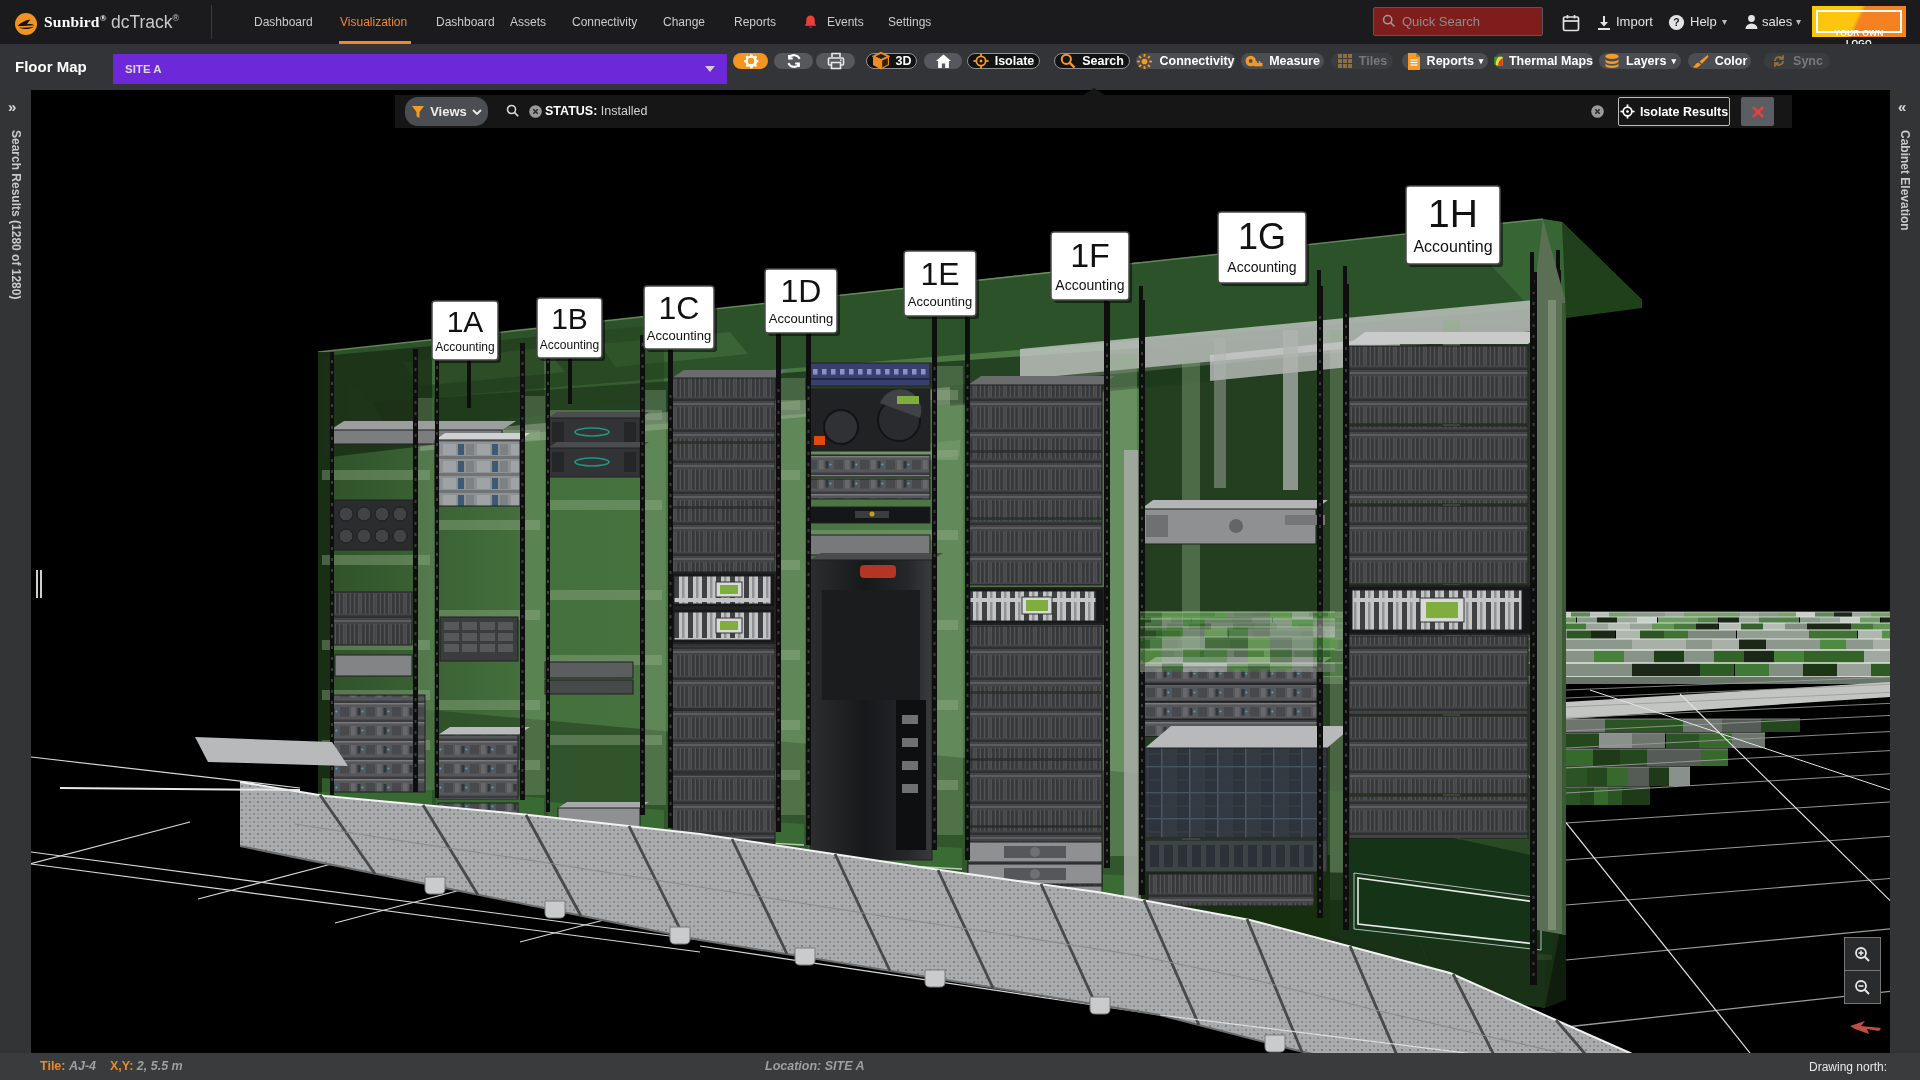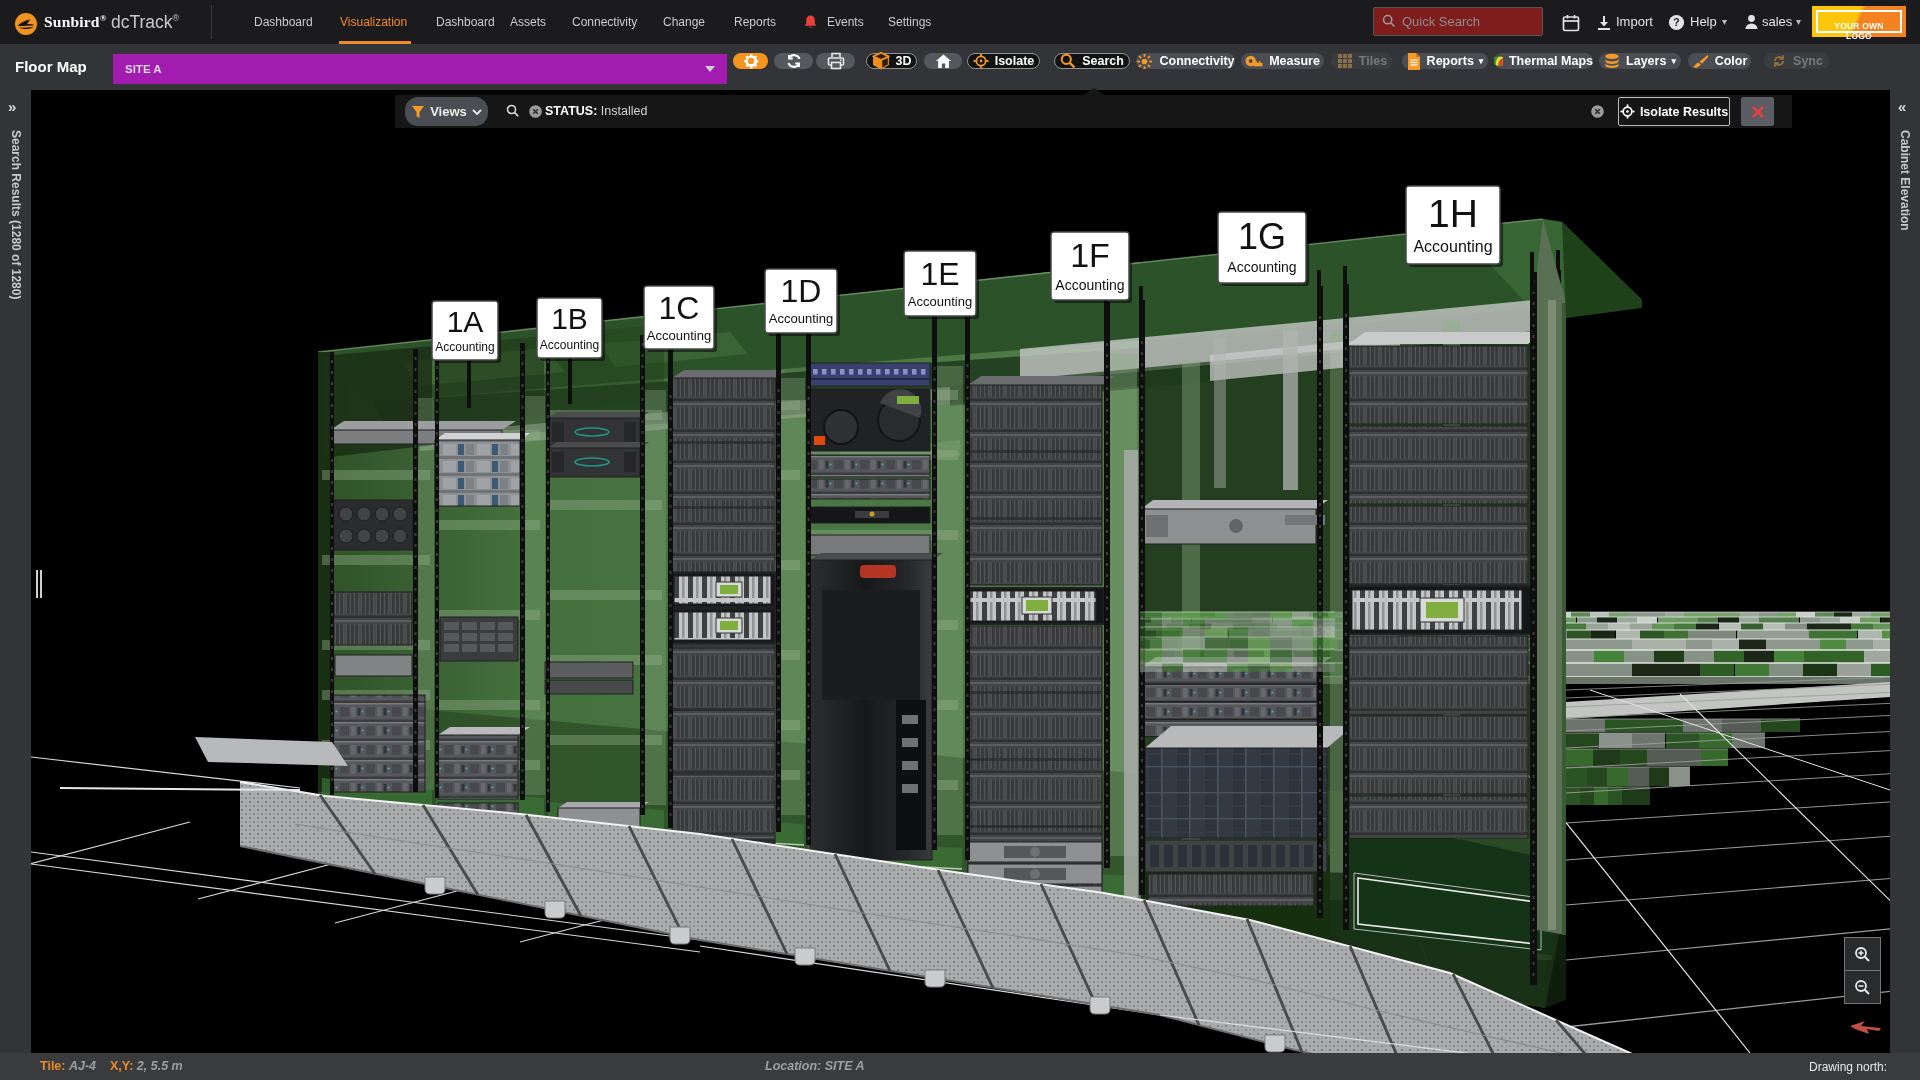--- a/index.html
+++ b/index.html
@@ -13,25 +13,25 @@
   .sup { font-size:9px; vertical-align:super; }
   #navsep { position:absolute; left:211px; top:5px; width:1px; height:34px; background:#3c3c3e; }
   .nav { position:absolute; top:0; height:44px; line-height:44px; color:#cbcbcb; font-size:12px; white-space:nowrap; }
   .nav.active { color:#f0882d; }
   #navUnderline { position:absolute; left:339px; top:41px; width:72px; height:3.5px; background:#f0882d; }
   .tb-ic { display:inline-block; vertical-align:middle; }
   
   #qsearch { position:absolute; left:1373px; top:7px; width:170px; height:29px; background:#7f1d1d; border:1px solid #56575b; border-radius:2px; color:#8b8d8f; font-size:13px; line-height:27px; }
   .topright { position:absolute; top:0; height:44px; line-height:44px; color:#e3e3e3; font-size:13px; white-space:nowrap; }
   #ownlogo { position:absolute; left:1812px; top:6px; width:94px; height:31px; background:linear-gradient(115deg,#fdc50b 46%,#f58220 50%); display:flex; align-items:center; justify-content:center; }
-  #ownlogo .inner { width:86px; height:23px; border:2px solid #fff; color:#fff; font-weight:bold; font-size:8.5px; text-align:center; line-height:9.5px; padding-top:10px; letter-spacing:.2px;}
+  #ownlogo .inner { width:86px; height:23px; border:2px solid #fff; color:#fff; font-weight:bold; font-size:8.5px; text-align:center; line-height:9.5px; padding-top:17px; letter-spacing:.2px;}
   
   #toolbar { position:absolute; left:0; top:44px; width:1920px; height:46px; background:#323437; }
   #floorMap { position:absolute; left:15px; top:0px; height:46px; line-height:46px; color:#fff; font-weight:bold; font-size:15px; }
-  #siteDrop { position:absolute; left:113px; top:10px; width:614px; height:30px; background:#a21caf; color:#d9d9d9; font-weight:bold; font-size:11.5px; line-height:30px; }
+  #siteDrop { position:absolute; left:113px; top:10px; width:614px; height:30px; background:#6d28d9; color:#d9d9d9; font-weight:bold; font-size:11.5px; line-height:30px; }
   .tbtn { position:absolute; top:9px; height:16px; display:flex; align-items:center; justify-content:center; gap:6px; color:#fff; font-weight:bold; font-size:12.5px; border-radius:13px; white-space:nowrap; }
   .tbtn.small { background:#55585c; }
   .tbtn.dark { background:#121213; border:1.5px solid #8f9295; }
   .tbtn.gray { background:#4a4d51; }
   .tbtn.disabled { background:#3a3d40; color:#77797c; }
   
   #lstrip { position:absolute; left:0; top:90px; width:31px; height:963px; background:#333436; }
   #rstrip { position:absolute; left:1890px; top:90px; width:30px; height:963px; background:#333436; }
   .vtext { color:#c9c9c9; font-weight:bold; font-size:12px; writing-mode:vertical-rl; }
   .chev { color:#d9d9d9; font-weight:bold; font-size:15px; }

